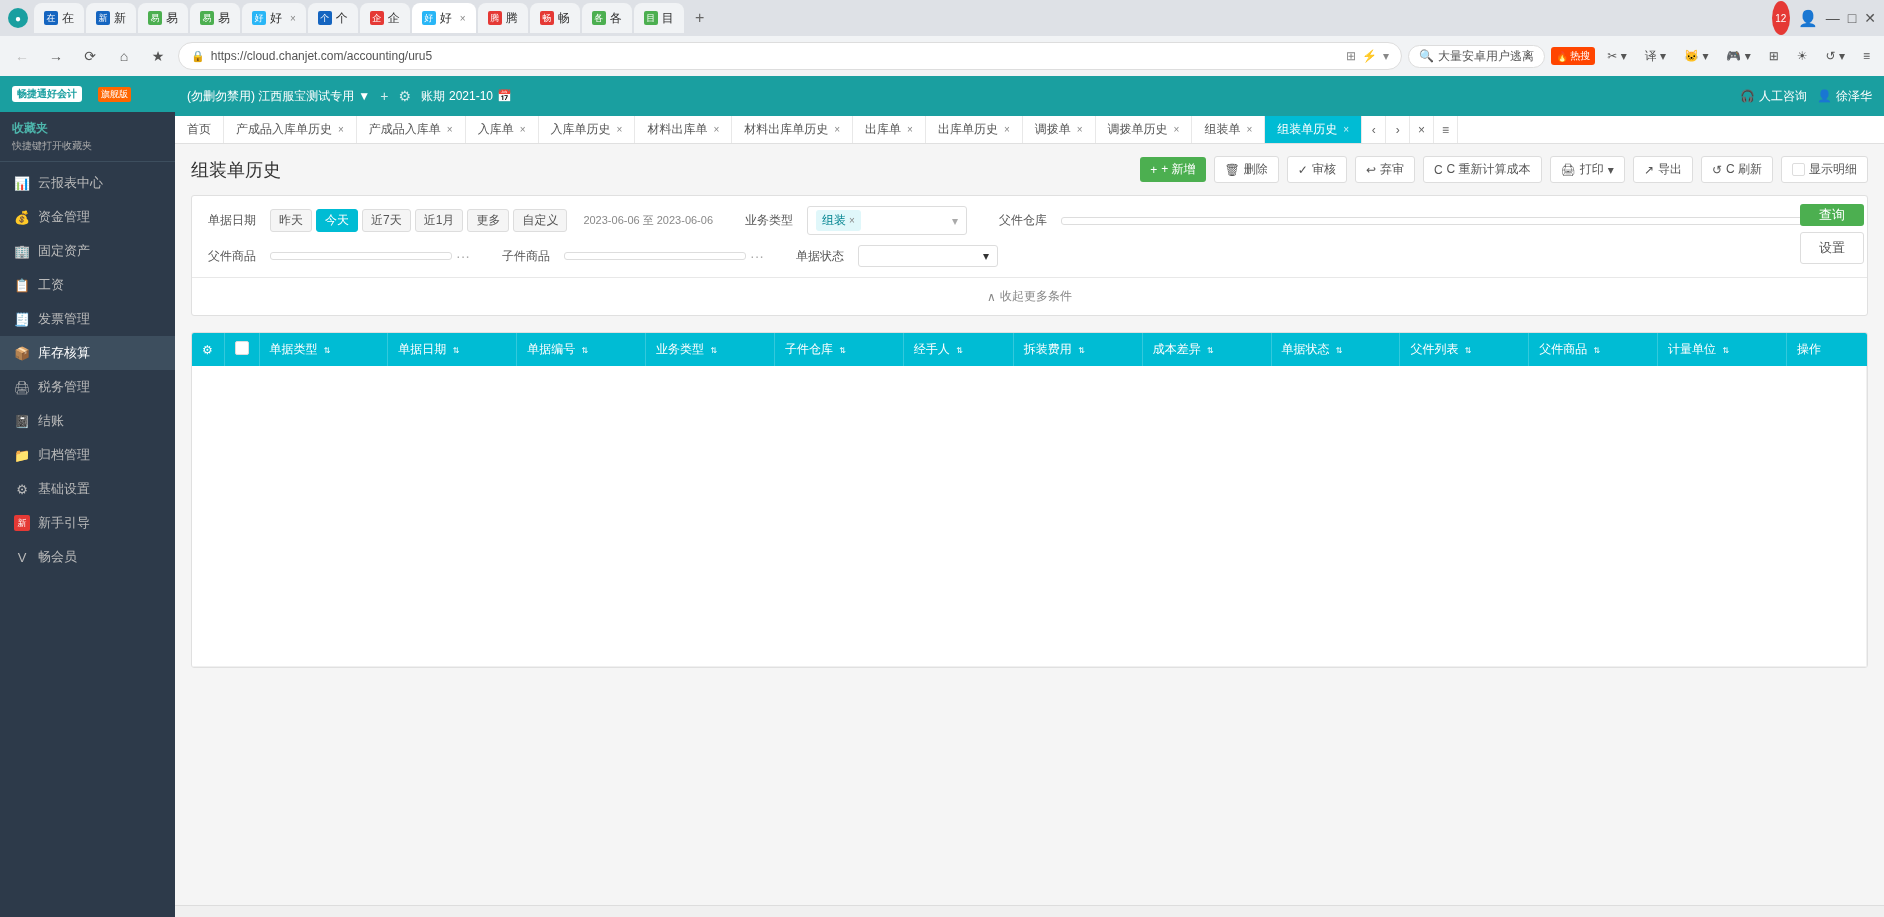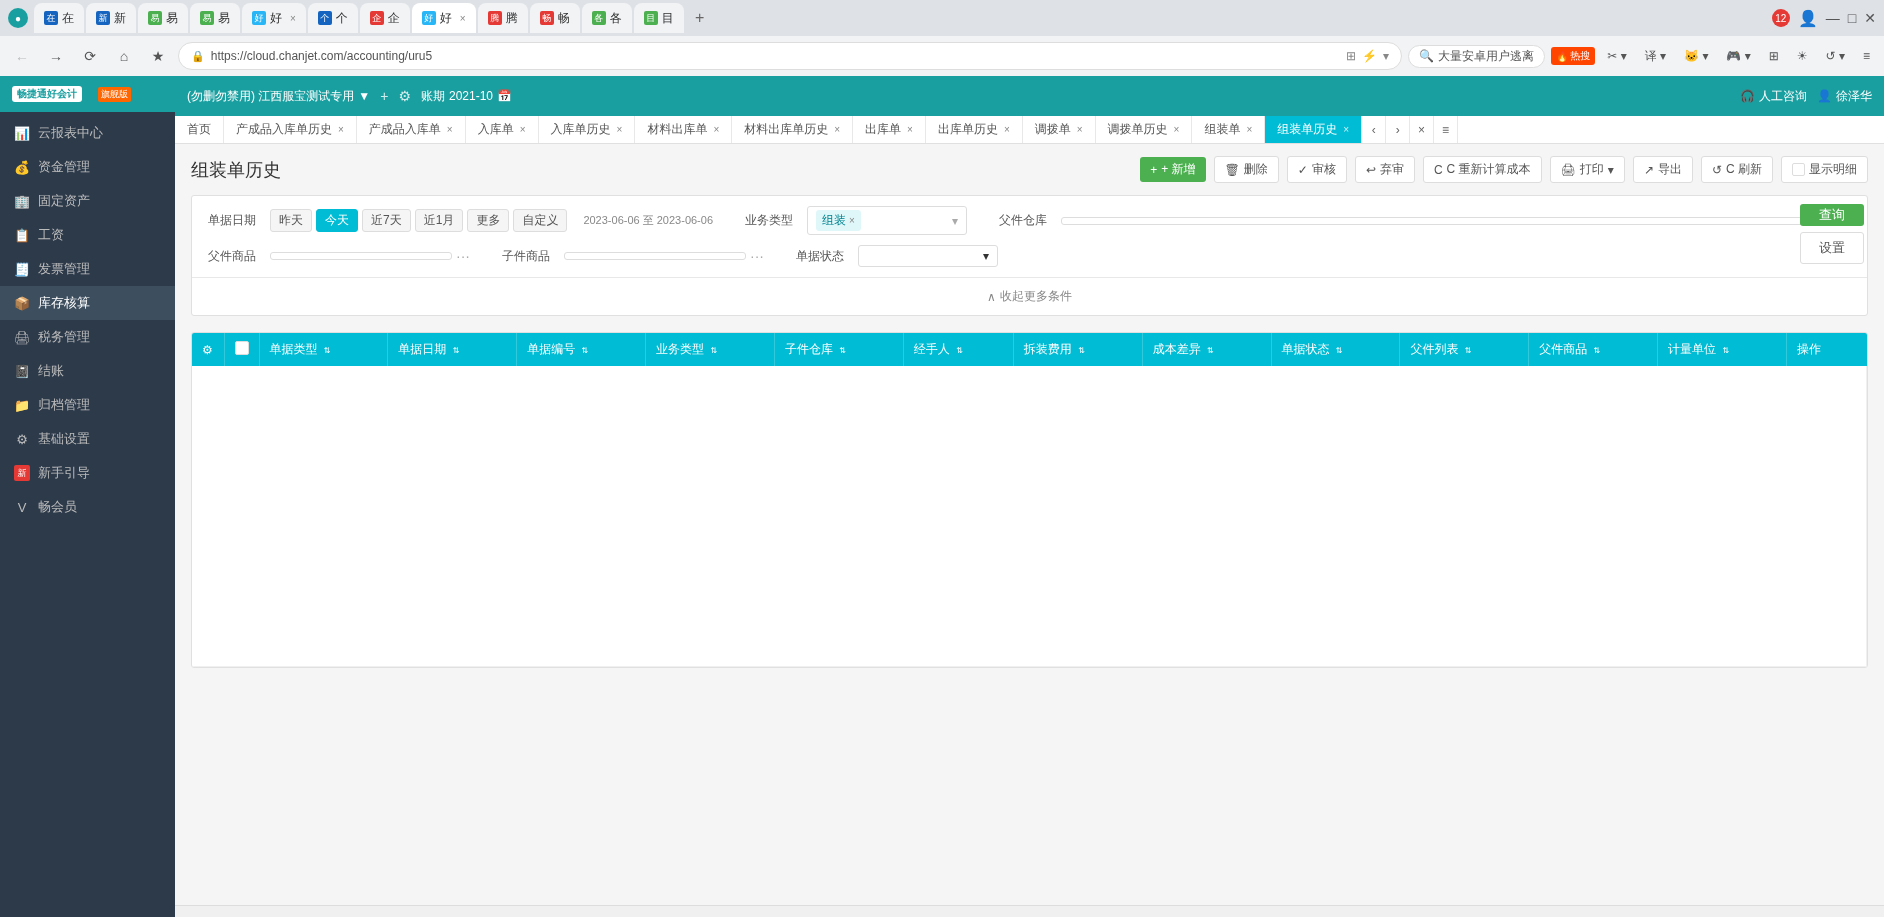--- a/index.html
+++ b/index.html
@@ -149,21 +149,21 @@
     <div class="browser-tab">
       <span class="tab-favicon" style="background:#4caf50; display:flex;align-items:center;justify-content:center;color:#fff;font-size:9px;">各</span>
       <span class="tab-text">各</span>
     </div>
     <div class="browser-tab">
       <span class="tab-favicon" style="background:#4caf50; display:flex;align-items:center;justify-content:center;color:#fff;font-size:9px;">目</span>
       <span class="tab-text">目</span>
     </div>
     <div style="width:28px;height:28px;display:flex;align-items:center;justify-content:center;cursor:pointer;color:#666;font-size:16px;flex-shrink:0;">+</div>
     <div style="flex:1;"></div>
-    <div style="background:#e53935;color:#fff;border-radius:50%;width:18px;height:18px;display:flex;align-items:center;justify-content:center;font-size:10px;flex-shrink:0;">12</div>
+    <div style="background:#e53935;color:#fff;border-radius:50%;width:18px;height:34px;display:flex;align-items:center;justify-content:center;font-size:10px;flex-shrink:0;">12</div>
     <div style="margin-left:6px;cursor:pointer;font-size:16px;color:#555;">👤</div>
     <div style="margin-left:6px;cursor:pointer;font-size:14px;color:#555;">—</div>
     <div style="margin-left:6px;cursor:pointer;font-size:14px;color:#555;">□</div>
     <div style="margin-left:6px;cursor:pointer;font-size:14px;color:#555;">✕</div>
   </div>
 
   <div class="browser-toolbar">
     <div class="nav-btn disabled">←</div>
     <div class="nav-btn">→</div>
     <div class="nav-btn">⟳</div>
@@ -199,20 +199,24 @@
   <div class="sidebar">
     <div class="sidebar-header">
       <div style="display:flex;flex-direction:column;gap:2px;">
         <div style="display:flex;align-items:center;gap:16px;">
           <span style="background:#fff;border-radius:3px;padding:1px 5px;font-size:10px;color:#1a9fa0;font-weight:bold;">畅捷通好会计</span>
           <span style="background:#ff6600;color:#fff;font-size:9px;padding:1px 3px;border-radius:2px;">旗舰版</span>
         </div>
       </div>
     </div>
 
+    <div class="sidebar-favorites">
+      <div style="color:#4db6ac;font-size:12px;font-weight:bold;">收藏夹</div>
+      <div style="color:#aaa;font-size:10px;margin-top:2px;">快捷键打开收藏夹</div>
+    </div>
 
     <div class="sidebar-nav">
       <div class="sidebar-item">
         <span class="sidebar-item-icon">📊</span>
         <span class="sidebar-item-label">云报表中心</span>
       </div>
       <div class="sidebar-item">
         <span class="sidebar-item-icon">💰</span>
         <span class="sidebar-item-label">资金管理</span>
       </div>

